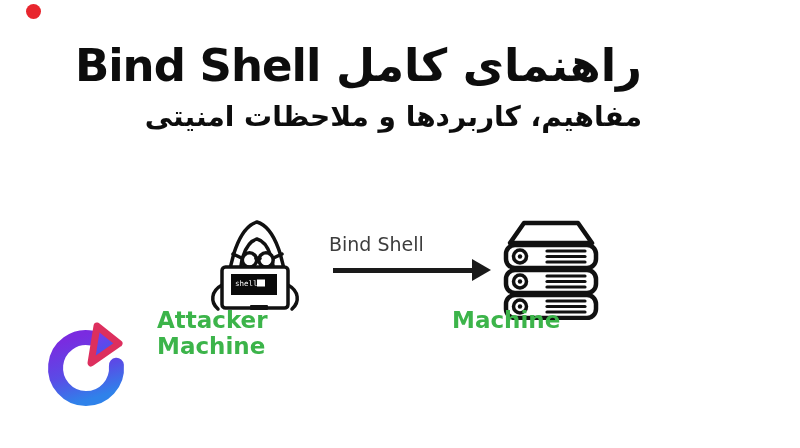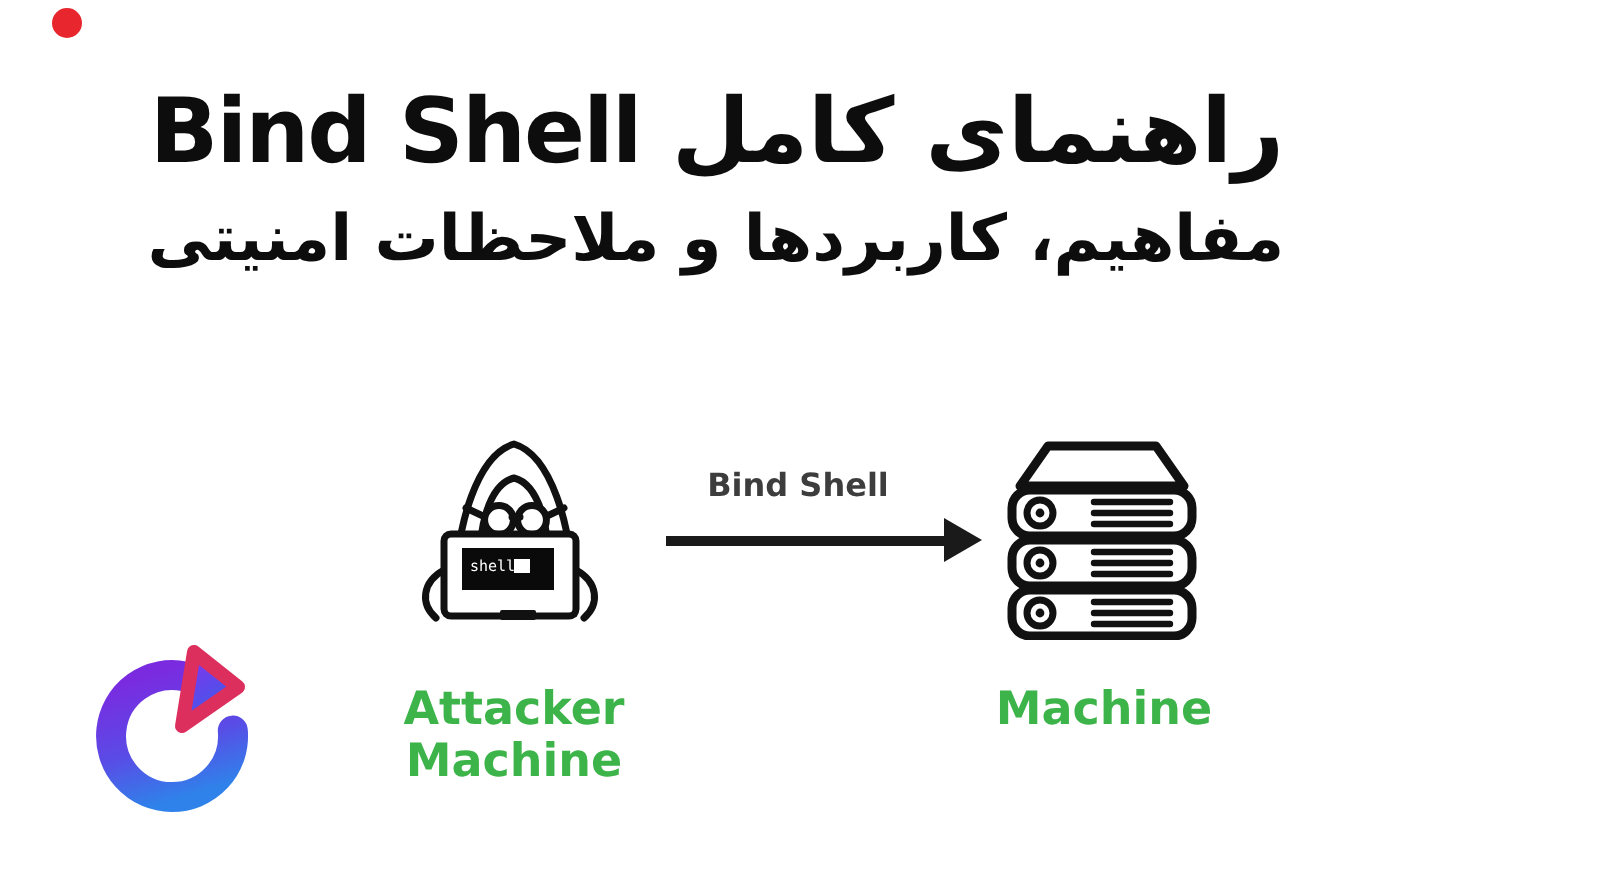--- a/index.html
+++ b/index.html
@@ -5,35 +5,35 @@
   html, body { margin: 0; padding: 0; }
   body { width: 800px; height: 448px; overflow: hidden; background: #ffffff;
          font-family: "DejaVu Sans", sans-serif; }
   .canvas { position: relative; width: 800px; height: 360px; background: #ffffff; }
 
   .record-dot { position: absolute; left: 26px; top: 4px; width: 15px; height: 15px;
                 border-radius: 50%; background: #e8262e; }
 
   .header { position: absolute; top: 40px; right: 158px; text-align: right; color: #0d0d0d; }
   .title { font-size: 45px; font-weight: bold; line-height: 1.15; margin: 0; letter-spacing: -1px; }
-  .subtitle { font-size: 32px; font-weight: bold; margin: 8px 0 0 0; letter-spacing: -0.5px; }
+  .subtitle { font-size: 28px; font-weight: bold; margin: 8px 0 0 0; letter-spacing: -0.5px; }
 
   .hacker-icon { position: absolute; left: 203px; top: 213px; }
   .server-icon { position: absolute; left: 503px; top: 219px; }
 
   .arrow-label { position: absolute; left: 329px; top: 233px; width: 140px;
-                 text-align: center; font-size: 16px; font-weight: 700; color: #3d3d3d; }
+                 font-size: 19px; font-weight: 400; color: #3d3d3d; }
   .arrow-line { position: absolute; left: 333px; top: 268px; width: 141px; height: 5px;
                 background: #1a1a1a; }
   .arrow-head { position: absolute; left: 472px; top: 259px; width: 0; height: 0;
                 border-left: 19px solid #1a1a1a;
                 border-top: 11px solid transparent; border-bottom: 11px solid transparent; }
 
-  .node-label { position: absolute; top: 342px; font-size: 23px; font-weight: bold;
-                color: #3cb44a; text-align: center; }
+  .node-label { position: absolute; top: 307px; font-size: 23px; font-weight: bold;
+                color: #3cb44a; text-align: left; }
   .attacker-label { left: 157px; width: 200px; }
   .server-label  { left: 452px; width: 200px; }
 
   .logo { position: absolute; left: 42px; top: 316px; }
 </style>
 </head>
 <body>
 
 <div class="canvas">
 

